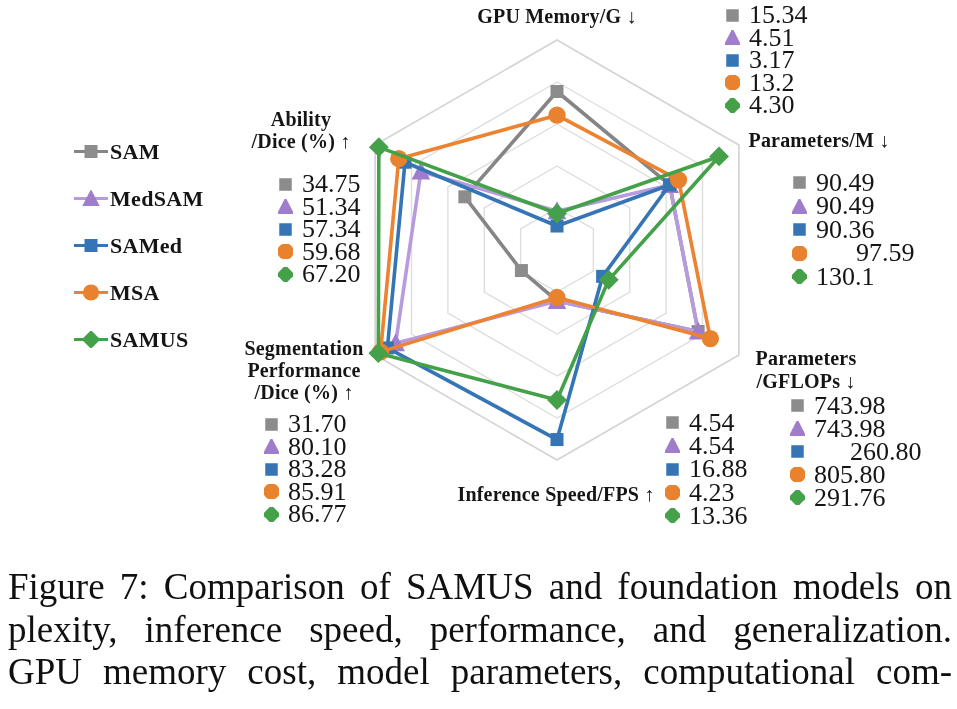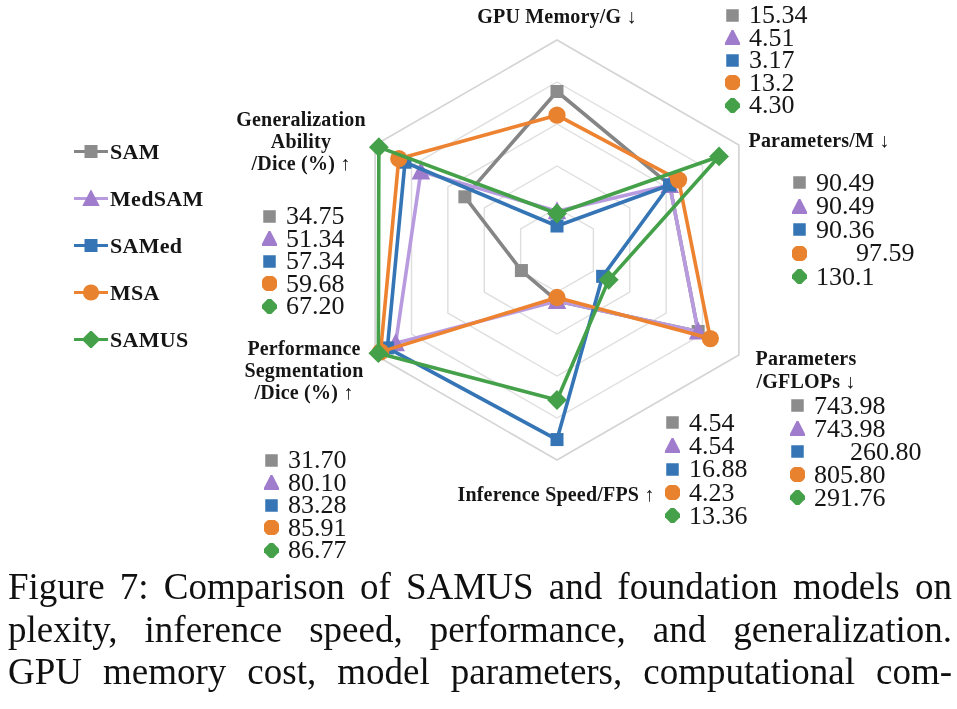--- a/index.html
+++ b/index.html
@@ -15,21 +15,21 @@
   .al-inference{left:406px;top:483px;width:300px;}
   .al-segmentation{left:204px;top:337px;width:200px;}
   .al-generalization{left:201px;top:108px;width:200px;}
   .vlist{position:absolute;}
   .vl-row{display:flex;align-items:center;}
   .vl-row .vtxt{margin-left:9px;font-size:26px;white-space:nowrap;}
   .vl-gpu{left:725px;top:4px;}
   .vl-params{left:792px;top:171px;font-family:Liberation Serif, serif;}
   .vl-comp{left:790px;top:394px;}
   .vl-inference{left:665px;top:411px;}
-  .vl-generalization{left:262px;top:173px;margin-top:32px;}
+  .vl-generalization{left:278px;top:173px;}
   .vl-segmentation{left:264px;top:413px;}
   .legend{position:absolute;left:74px;top:128px;}
   .legend-item{display:flex;align-items:center;height:47px;}
   .legend-item .ltxt{font-weight:bold;font-size:22px;margin-left:2px;letter-spacing:.3px;}
   .caption{position:absolute;left:8px;top:566px;width:944px;font-size:37px;
            line-height:42.5px;color:#101010;z-index:3;}
   .cap-line{white-space:nowrap;}
   .cap-just{text-align:justify;text-align-last:justify;white-space:normal;
             word-spacing:.02em;}
   .watermark{position:absolute;left:698px;top:649px;font-size:25px;color:#c3c3c3;
@@ -91,26 +91,25 @@
       <div>Parameters/M ↓</div>
     </div>
   <div class="axis-label al-comp" id="al-comp">
       <div>Parameters</div>
       <div>/GFLOPs ↓</div>
     </div>
   <div class="axis-label al-inference" id="al-inference">
       <div>Inference Speed/FPS ↑</div>
     </div>
   <div class="axis-label al-segmentation" id="al-segmentation">
+      <div>Segmentation</div>
       <div>Performance</div>
-      <div>Segmentation</div>
       <div>/Dice (%) ↑</div>
     </div>
   <div class="axis-label al-generalization" id="al-generalization">
-      <div>Generalization</div>
       <div>Ability</div>
       <div>/Dice (%) ↑</div>
     </div>
 
   <div class="vlist vl-gpu" id="vl-gpu">
       <div class="vl-row" style="height: 22.5px;">
         <svg width="15" height="15">
           <rect x="1.25" y="1.25" width="12.5" height="12.5" fill="#8c8c8c"></rect>
         </svg>
         <span class="vtxt">15.34</span>
@@ -262,21 +261,21 @@
         <span class="vtxt">59.68</span>
       </div>
       <div class="vl-row" style="height: 22.5px;">
         <svg width="15" height="15">
           <polygon points="7.5,-1.8000000000000007 16.8,7.5 7.5,16.8 -1.8000000000000007,7.5" fill="#44a149"></polygon>
         </svg>
         <span class="vtxt">67.20</span>
       </div>
     </div>
   <div class="vlist vl-segmentation" id="vl-segmentation">
-      <div class="vl-row" style="height: 22.5px; margin-top: 36px;">
+      <div class="vl-row" style="height: 22.5px;">
         <svg width="15" height="15">
           <rect x="1.25" y="1.25" width="12.5" height="12.5" fill="#8c8c8c"></rect>
         </svg>
         <span class="vtxt">31.70</span>
       </div>
       <div class="vl-row" style="height: 22.5px;">
         <svg width="15" height="15">
           <polygon points="7.5,-1.8000000000000007 16.2,15 -1.1999999999999993,15" fill="#a07ccc"></polygon>
         </svg>
         <span class="vtxt">80.10</span>

